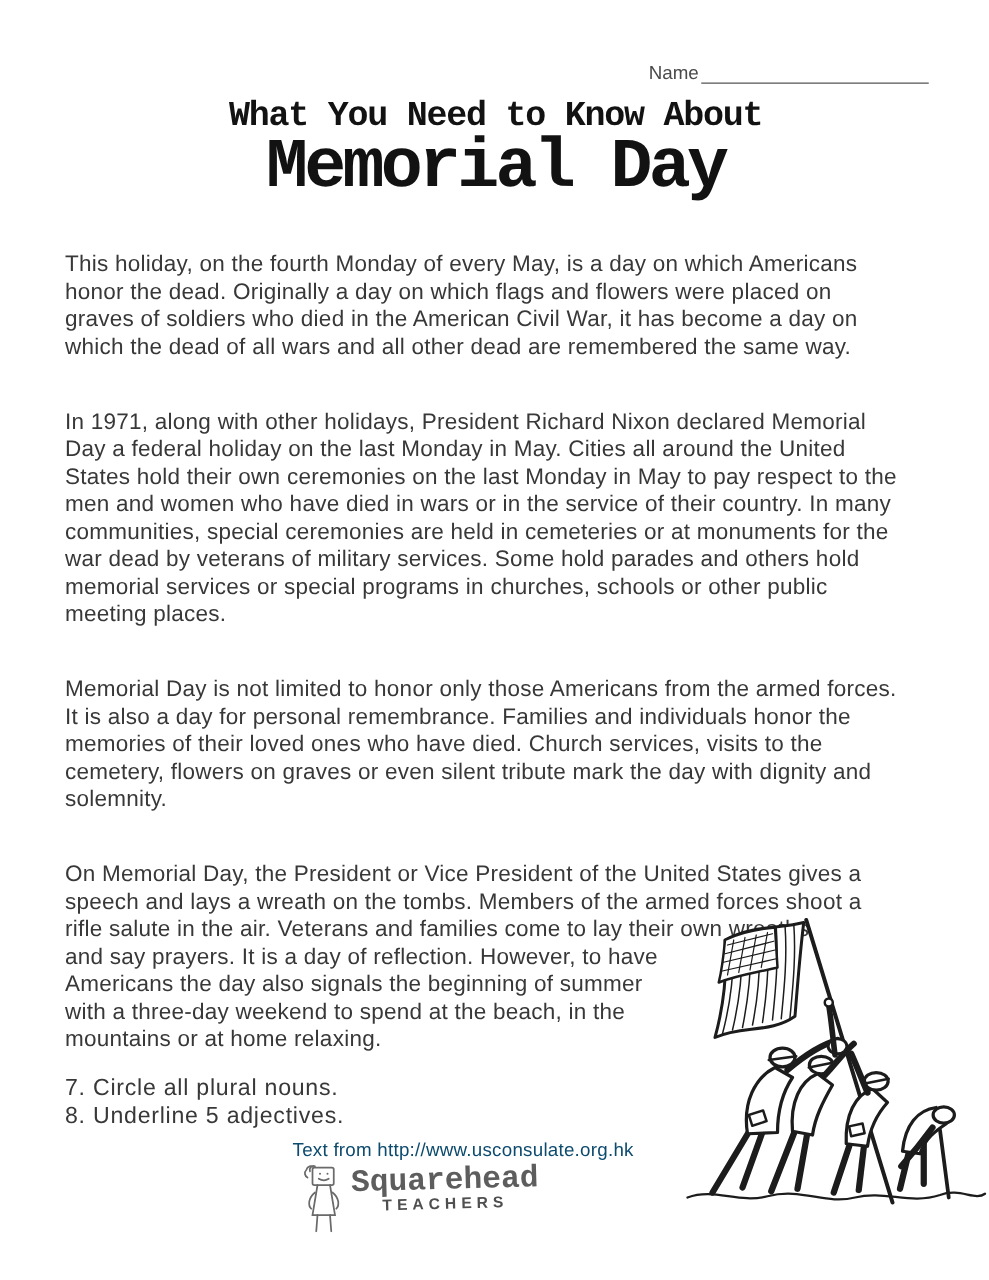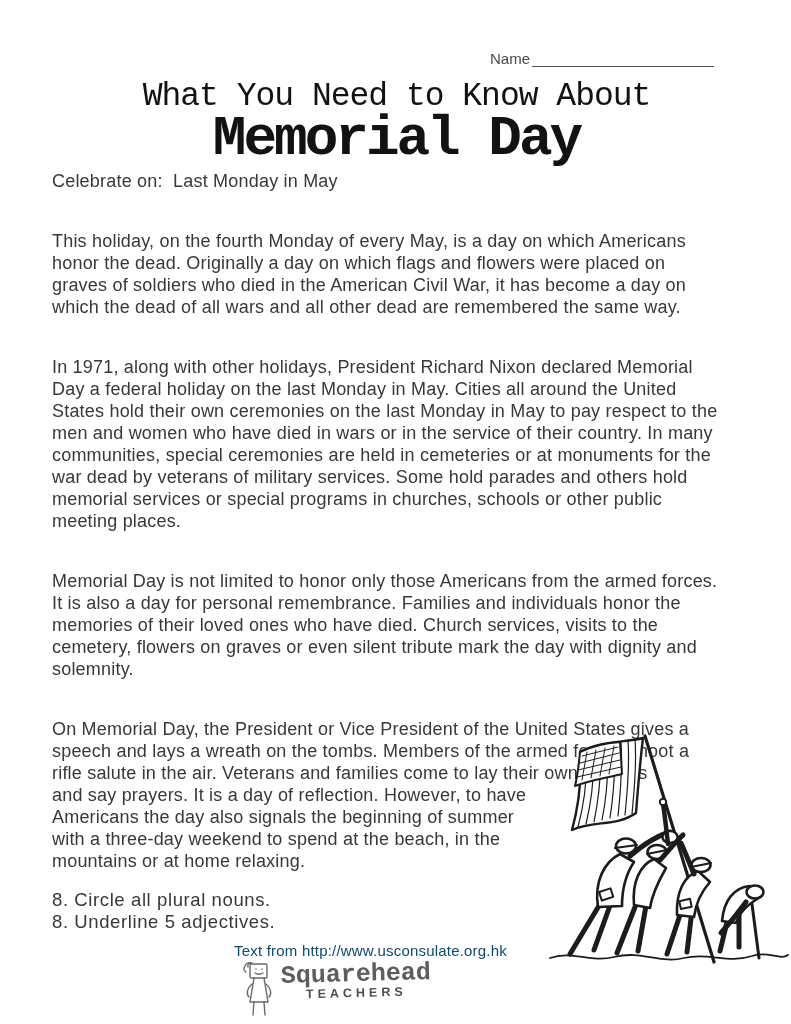--- a/index.html
+++ b/index.html
@@ -11,40 +11,40 @@
     font-family: "Liberation Sans", sans-serif;
     color: #383838;
     overflow: hidden;
   }
   .content { padding: 0 50px 0 52px; }
 
   
   .name-row {
     position: absolute;
     top: 50px;
-    right: 77px;
+    right: 48px;
     font-size: 15px;
     color: #4a4a4a;
     display: flex;
     align-items: flex-end;
   }
   .name-line {
     display: inline-block;
     width: 182px;
     border-bottom: 1.5px solid #555;
     height: 16px;
     margin-left: 2px;
   }
 
   
   .title-block { padding-top: 80px; text-align: center; color: #121212; }
   .title-line1 {
     font-family: "Liberation Mono", monospace;
-    font-weight: 400;
-    font-size: 33px;
+    font-weight: 700;
+    font-size: 28px;
     letter-spacing: -1px;
     line-height: 1.0;
   }
   .title-line2 {
     font-family: "Liberation Mono", monospace;
     font-weight: 700;
     font-size: 56px;
     letter-spacing: -3px;
     line-height: 1.0;
     margin-top: -2px;
@@ -128,30 +128,29 @@
     <span>Name</span>
       <span class="name-line"></span>
   </div>
 
   <div class="content">
     <div class="title-block">
       <div class="title-line1">What You Need to Know About</div>
       <div class="title-line2">Memorial Day</div>
     </div>
 
-    <div class="celebrate">Celebrate on:  Last Monday in May</div>
 
     <p class="body-par space-above">This holiday, on the fourth Monday of every May, is a day on which Americans honor the dead. Originally a day on which flags and flowers were placed on graves of soldiers who died in the American Civil War, it has become a day on which the dead of all wars and all other dead are remembered the same way.</p>
     <p class="body-par space-above">In 1971, along with other holidays, President Richard Nixon declared Memorial Day a federal holiday on the last Monday in May. Cities all around the United States hold their own ceremonies on the last Monday in May to pay respect to the men and women who have died in wars or in the service of their country. In many communities, special ceremonies are held in cemeteries or at monuments for the war dead by veterans of military services. Some hold parades and others hold memorial services or special programs in churches, schools or other public meeting places.</p>
     <p class="body-par space-above">Memorial Day is not limited to honor only those Americans from the armed forces. It is also a day for personal remembrance. Families and individuals honor the memories of their loved ones who have died. Church services, visits to the cemetery, flowers on graves or even silent tribute mark the day with dignity and solemnity.</p>
     <p class="body-par space-above">On Memorial Day, the President or Vice President of the United States gives a speech and lays a wreath on the tombs. Members of the armed forces shoot a rifle salute in the air. Veterans and families come to lay their own wreaths</p>
     <p class="body-par narrow">and say prayers. It is a day of reflection.  However, to have Americans the day also signals the beginning of summer with a three-day weekend to spend at the beach, in the mountains or at home relaxing.</p>
 
     <div class="instructions">
-      <div class="instruction-item">8. Circle all plural nouns.</div>
+      <div class="instruction-item">7. Circle all plural nouns.</div>
       <div class="instruction-item">8. Underline 5 adjectives.</div>
     </div>
 
     <div class="source-line">Text from http://www.usconsulate.org.hk</div>
 
     <div class="logo">
       <span>
         <svg width="38" height="58" viewBox="0 0 38 58" fill="none" stroke="#6a6a6a" stroke-width="1.4" stroke-linecap="round">
           <path d="M10,4 C8,2 5,3 4,6 C2,8 3,11 5,12"></path>
           <path d="M7,7 C6,5 8,2 11,3"></path>

